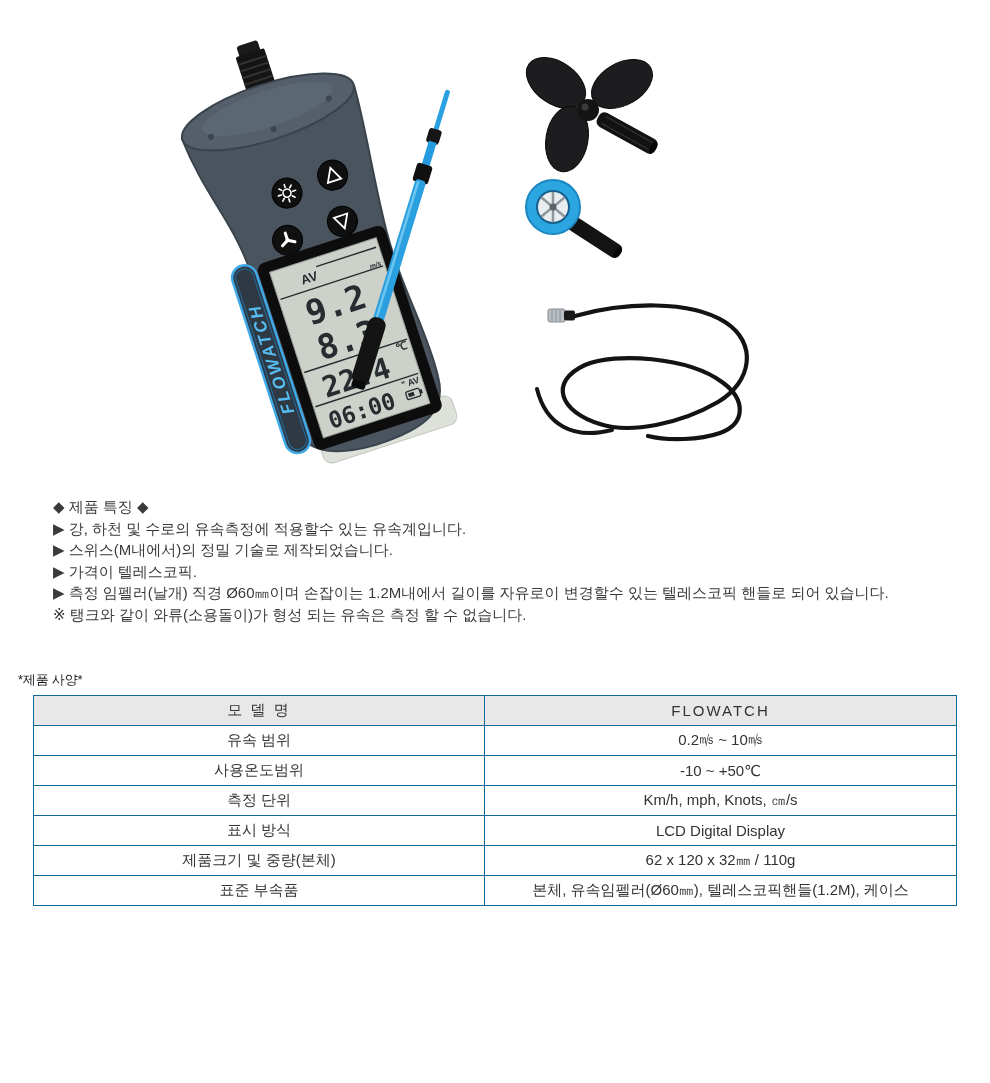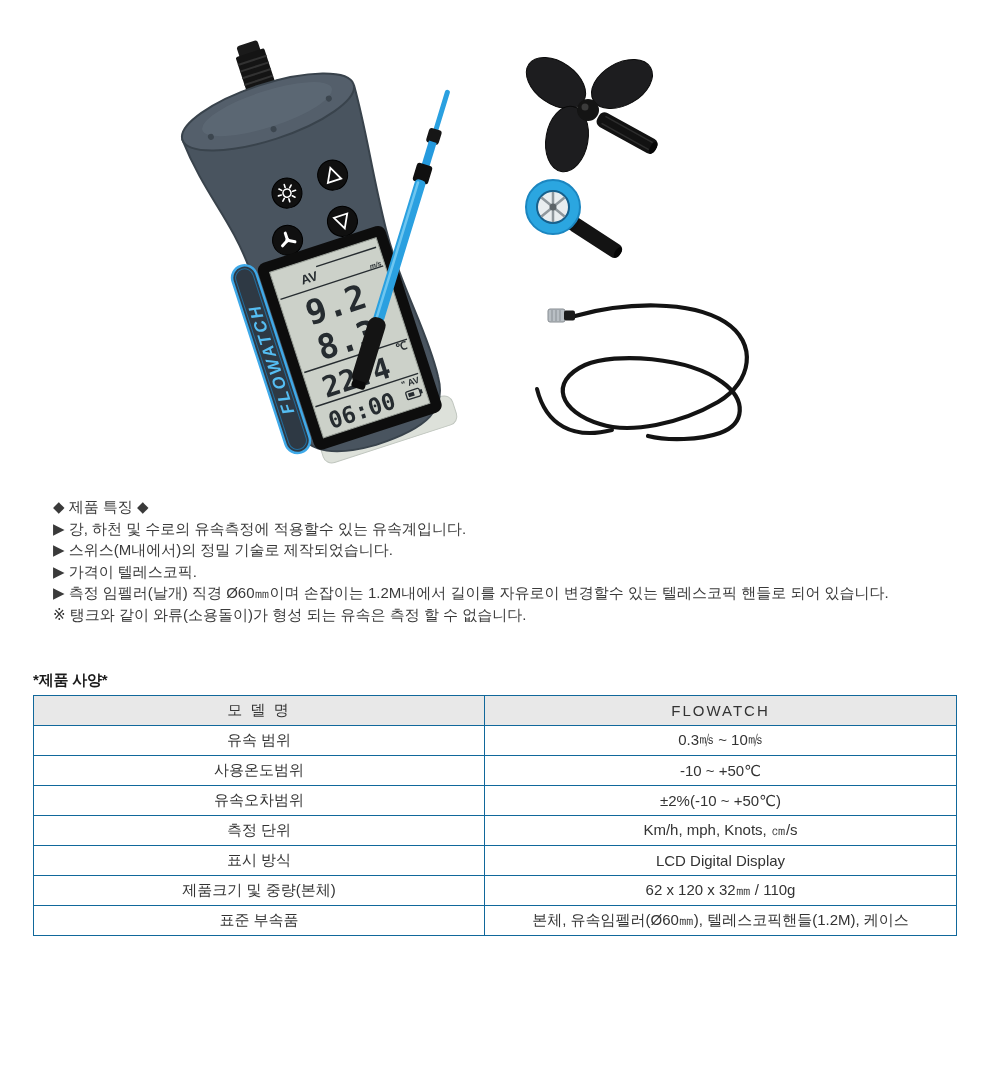--- a/index.html
+++ b/index.html
@@ -3,21 +3,21 @@
 <meta charset="utf-8">
 <style>
   html,body{margin:0;padding:0;background:#ffffff;}
   body{font-family:"Liberation Sans","DejaVu Sans",sans-serif;}
   .page{position:relative;width:990px;height:1083px;background:#ffffff;overflow:hidden;}
   .hero{position:absolute;top:0;left:0;}
 
   .features{position:absolute;left:33px;top:496px;color:#3a3a3a;font-size:15px;line-height:21.6px;white-space:nowrap;margin-left:20px;}
   .features .f-line{height:21.6px;}
 
-  .specs-title{position:absolute;left:33px;top:671px;font-size:15px;font-weight:bold;color:#1a1a1a;letter-spacing:-0.2px;}
+  .specs-title{position:absolute;left:18px;top:671px;font-size:13px;font-weight:normal;color:#1a1a1a;letter-spacing:-0.2px;}
 
   table.specs{position:absolute;left:33px;top:695px;width:924px;border-collapse:collapse;table-layout:fixed;}
   table.specs td{border:1px solid #11689b;height:29px;text-align:center;vertical-align:middle;
     font-size:15px;color:#333333;padding:0 0;overflow:hidden;white-space:nowrap;}
   table.specs tr.hdr-row td{background:#e8e8e8;letter-spacing:2px;}
 
   .lcd-digits{font-family:"DejaVu Sans Mono","Liberation Mono",monospace;font-weight:bold;}
   .lcd-small{font-family:"Liberation Sans",sans-serif;font-weight:bold;}
 </style>
 </head>
@@ -199,31 +199,27 @@
         <col style="width:451px">
         <col>
       </colgroup>
     <tbody>
       <tr class="hdr-row">
         <td>모 델 명</td>
         <td>FLOWATCH</td>
       </tr>
       <tr>
         <td>유속 범위</td>
-        <td>0.3㎧ ~ 10㎧</td>
+        <td>0.2㎧ ~ 10㎧</td>
       </tr>
       <tr>
         <td>사용온도범위</td>
         <td>-10 ~ +50℃</td>
       </tr>
       <tr>
-        <td>유속오차범위</td>
-        <td>±2%(-10 ~ +50℃)</td>
-      </tr>
-      <tr>
         <td>측정 단위</td>
         <td>Km/h, mph, Knots, ㎝/s</td>
       </tr>
       <tr>
         <td>표시 방식</td>
         <td>LCD Digital Display</td>
       </tr>
       <tr>
         <td>제품크기 및 중량(본체)</td>
         <td>62 x 120 x 32㎜ / 110g</td>

